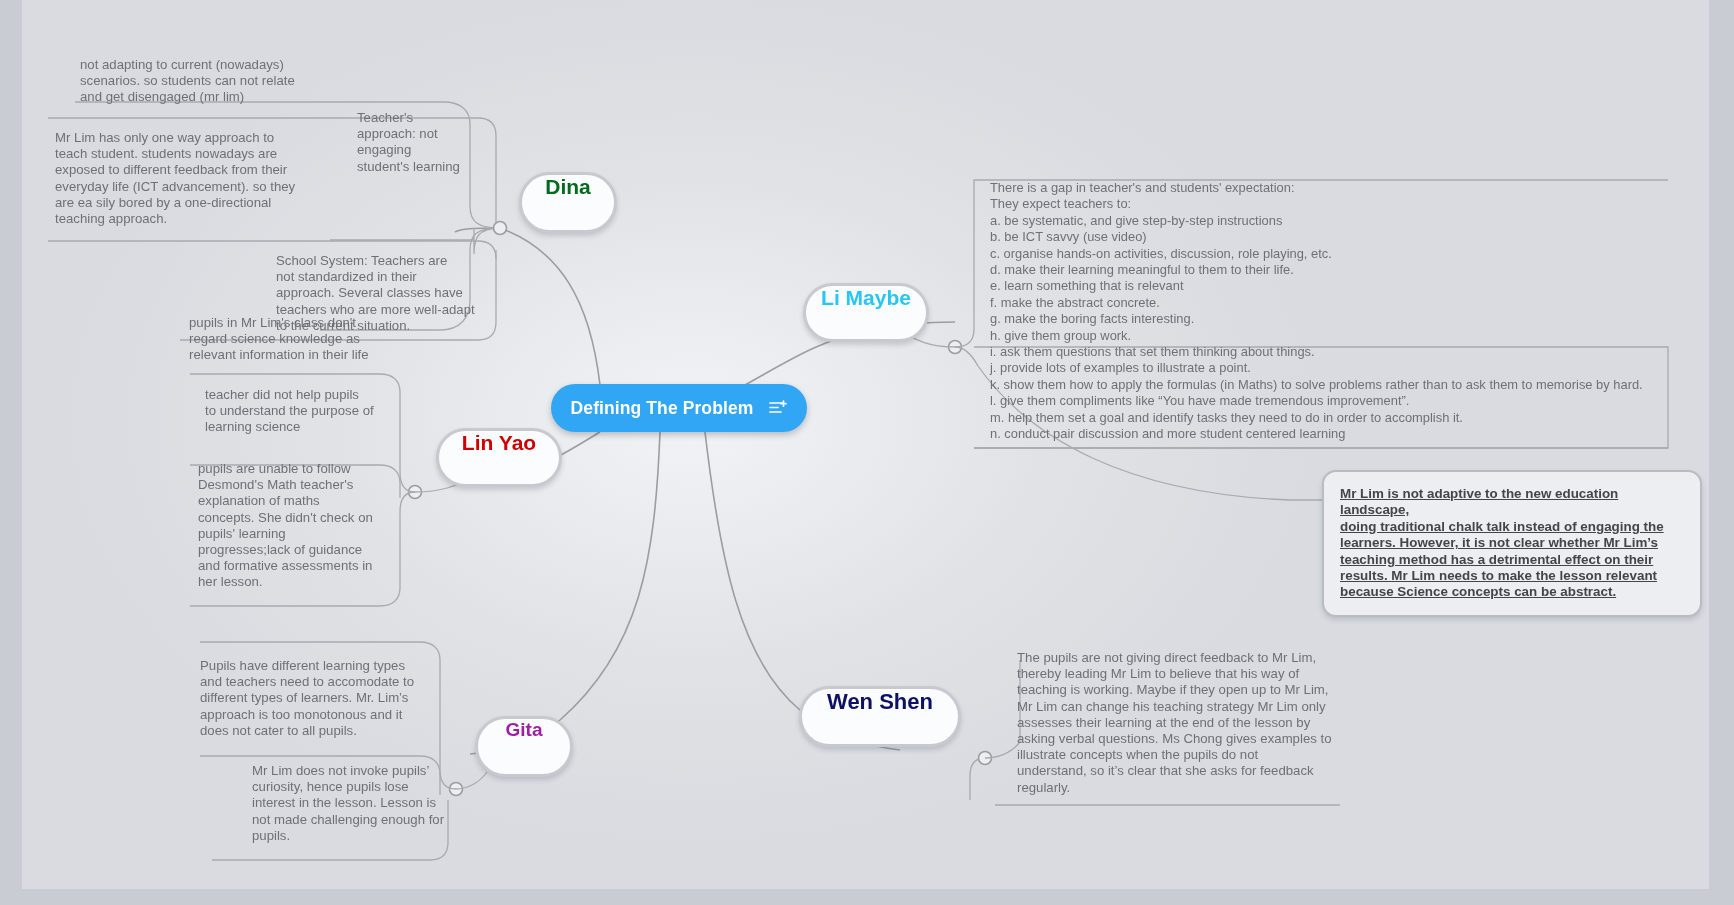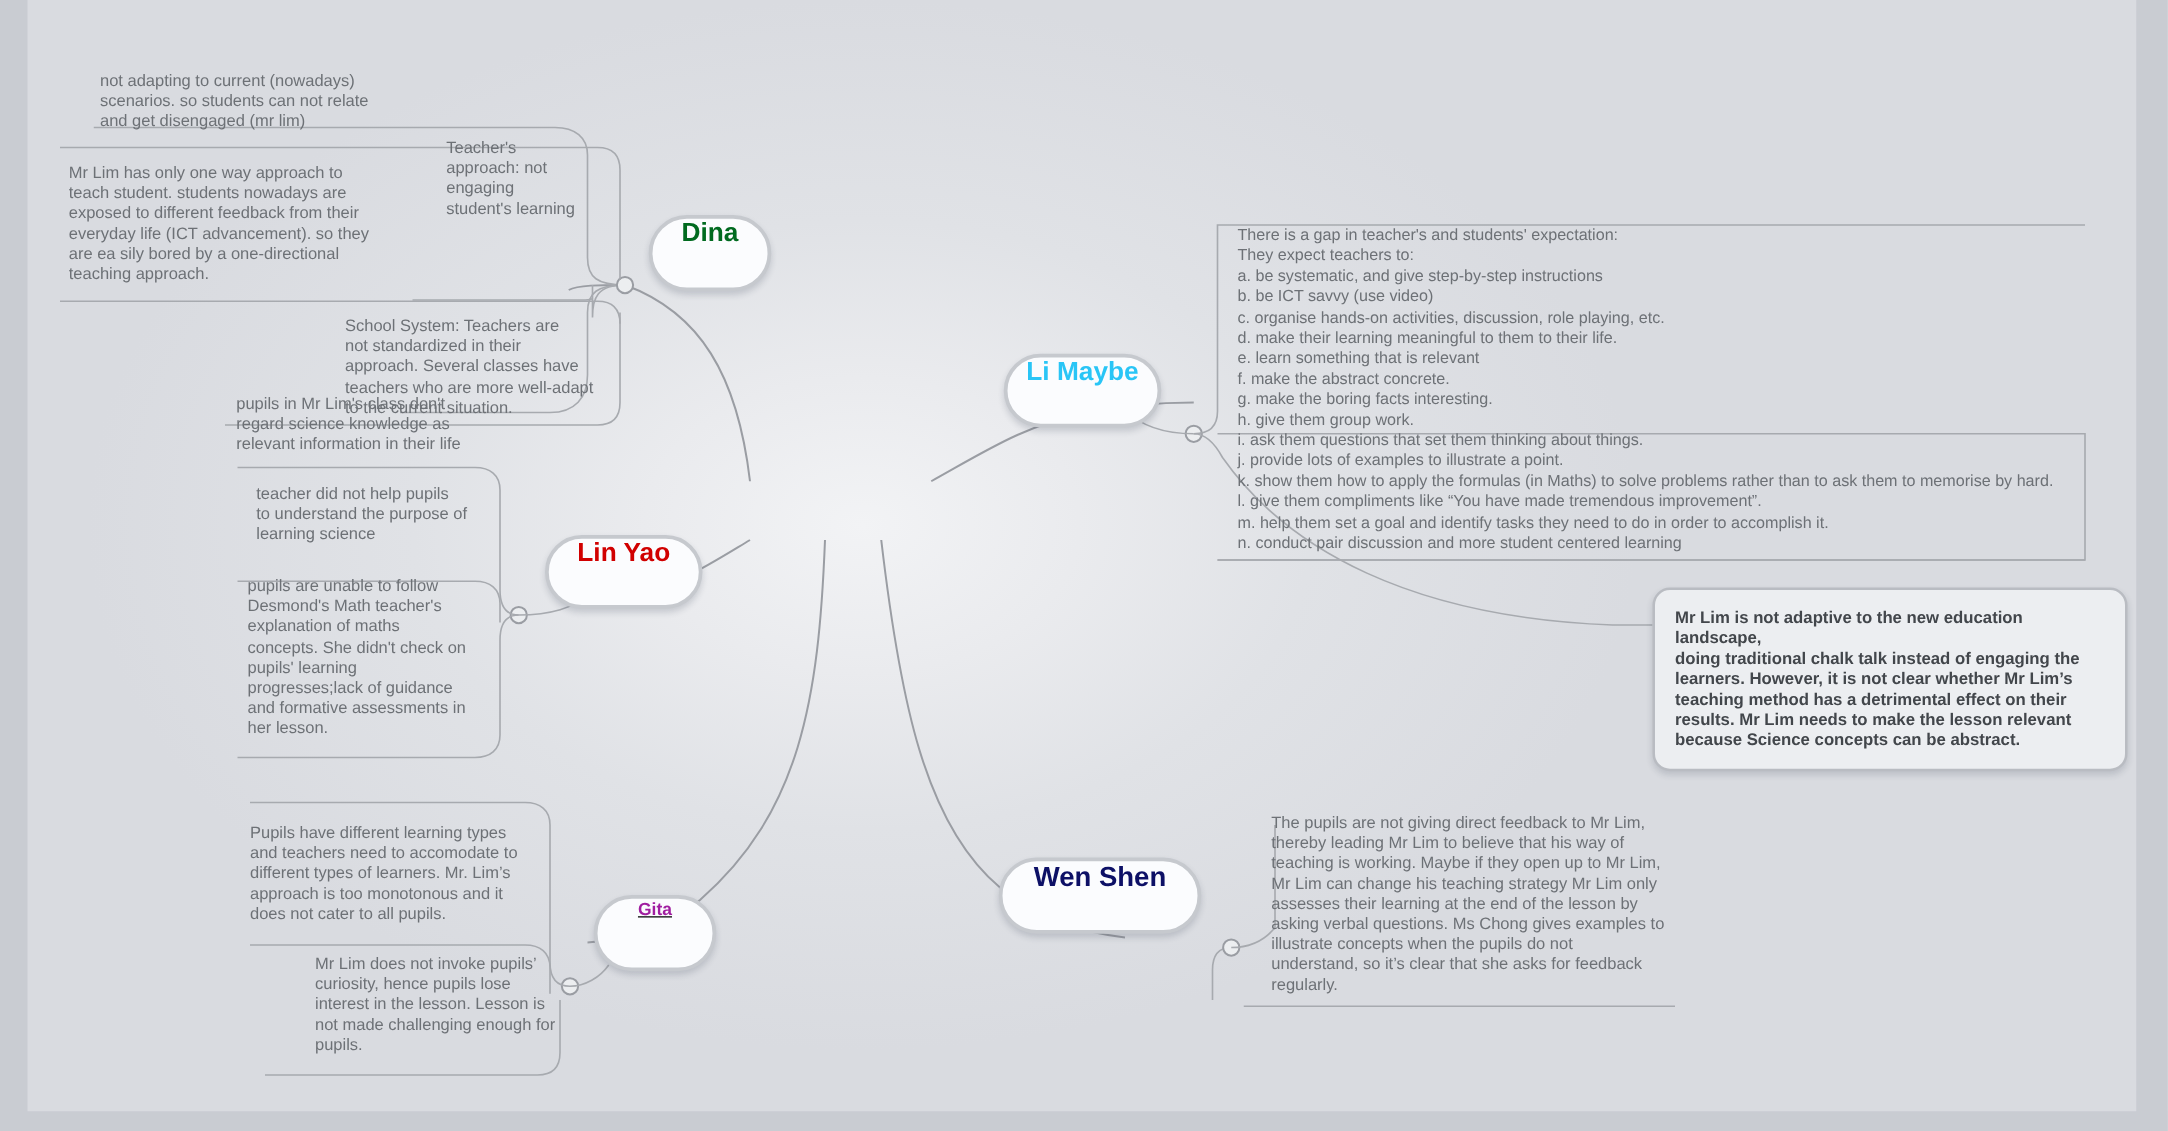--- a/index.html
+++ b/index.html
@@ -98,20 +98,21 @@
     padding: 14px 16px 14px 16px;
     background: #eceef1;
     border: 2px solid #b9bcc2;
     border-radius: 14px;
     box-shadow: 0 3px 5px rgba(40,50,70,0.16);
     color: #42464b;
     font-size: 13.4px;
     line-height: 16.4px;
     font-weight: bold;
     white-space: pre-line;
+    text-decoration: underline;
   }
 </style>
 </head>
 <body>
 
 <div id="canvas">
 
   <div class="edge left"></div>
   <div class="edge right"></div>
   <div class="edge bottom"></div>
@@ -154,34 +155,48 @@
     <circle class="joint" cx="985" cy="758" r="6.5"></circle>
     <path class="thin" d="M 985 758 C 1000 758 1012 752 1020 742 L 1020 660"></path>
 
     <circle class="joint" cx="456" cy="789" r="6.5"></circle>
     <path class="thin" d="M 456 789 C 468 789 480 782 487 772"></path>
     <path class="thin" d="M 456 789 C 446 789 440 783 440 770 L 440 660 C 440 648 432 642 420 642 L 200 642"></path>
     <path class="thin" d="M 200 756 L 420 756 C 432 756 440 762 440 774 L 440 795"></path>
     <path class="thin" d="M 212 860 L 430 860 C 442 860 448 854 448 842 L 448 800"></path>
   </svg>
 
+  <div class="center-node">
+    <span class="label">Defining The Problem</span>
+    <span class="list-icon">
+      <svg width="18" height="16" viewBox="0 0 18 16" aria-hidden="true">
+        <g stroke="#ffffff" stroke-width="1.7" stroke-linecap="round">
+          <line x1="1" y1="3" x2="13" y2="3"></line>
+          <line x1="1" y1="7.5" x2="9" y2="7.5"></line>
+          <line x1="1" y1="12" x2="12" y2="12"></line>
+          <line x1="14.5" y1="1.2" x2="14.5" y2="6.2"></line>
+          <line x1="12" y1="3.7" x2="17" y2="3.7"></line>
+        </g>
+      </svg>
+    </span>
+  </div>
 
   <div class="pill" style="left:519px; top:172px; width:92px; height:55px; font-size:21px;">
     <span style="color:#006a1f;">Dina</span>
   </div>
 
   <div class="pill" style="left:436px; top:428px; width:120px; height:53px; font-size:21px;">
     <span style="color:#d10000;">Lin Yao</span>
   </div>
 
   <div class="pill" style="left:803px; top:283px; width:120px; height:53px; font-size:21px;">
     <span style="color:#29c5f6;">Li Maybe</span>
   </div>
 
-  <div class="pill" style="left:475px; top:716px; width:92px; height:55px; font-size:14px;text-decoration:underline;">
+  <div class="pill" style="left:475px; top:716px; width:92px; height:55px; font-size:19px;">
     <span style="color:#a01ea0;">Gita</span>
   </div>
 
   <div class="pill" style="left:799px; top:686px; width:156px; height:55px; font-size:22px;">
     <span style="color:#0d1066;">Wen Shen</span>
   </div>
 
   <div class="note" style="left:80px; top:57px; width:300px;">not adapting to current (nowadays)
 scenarios. so students can not relate
 and get disengaged (mr lim)</div>

